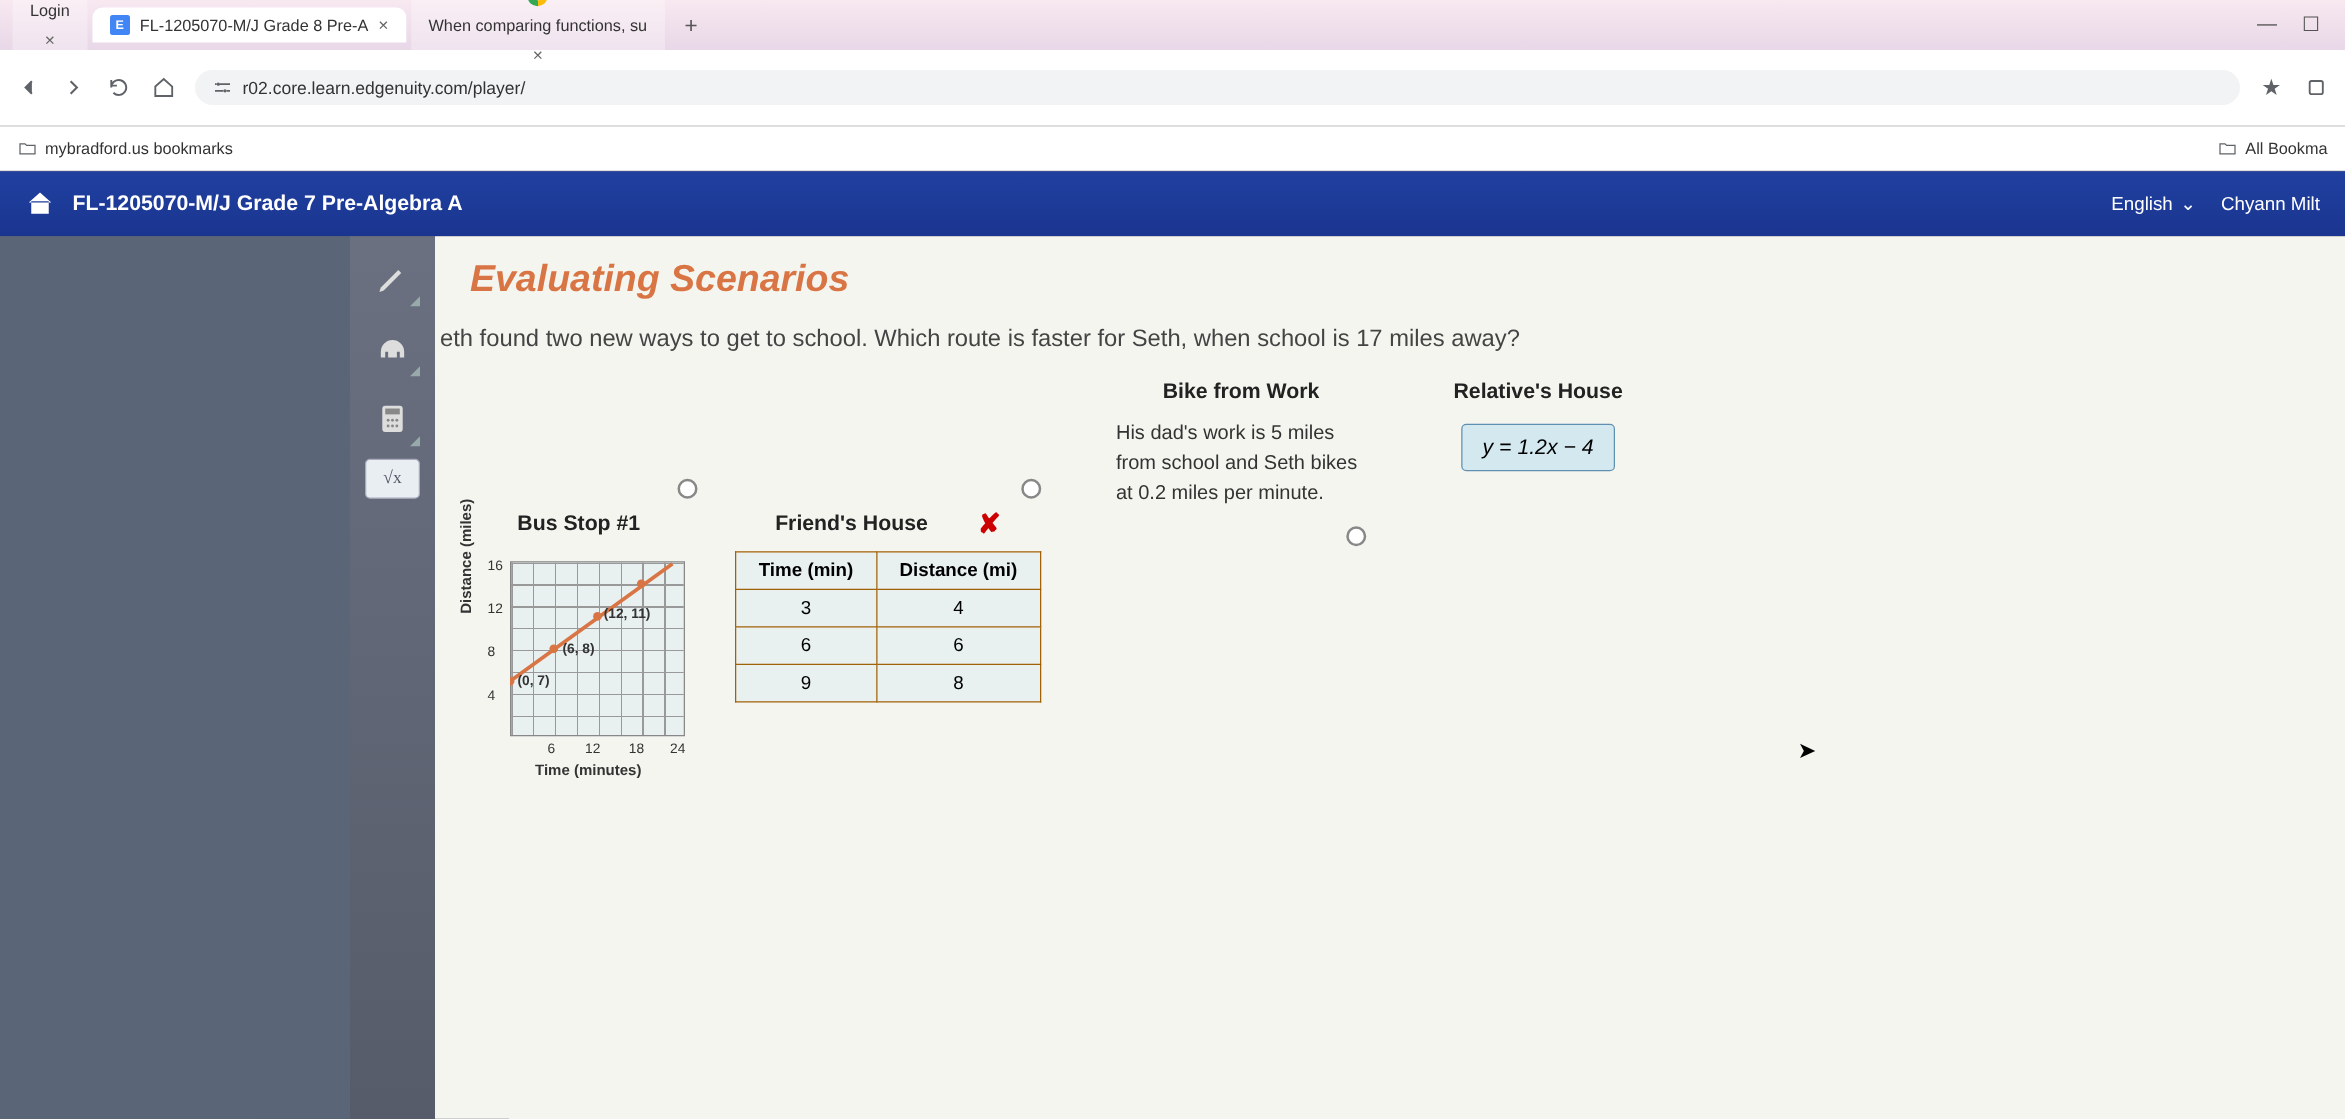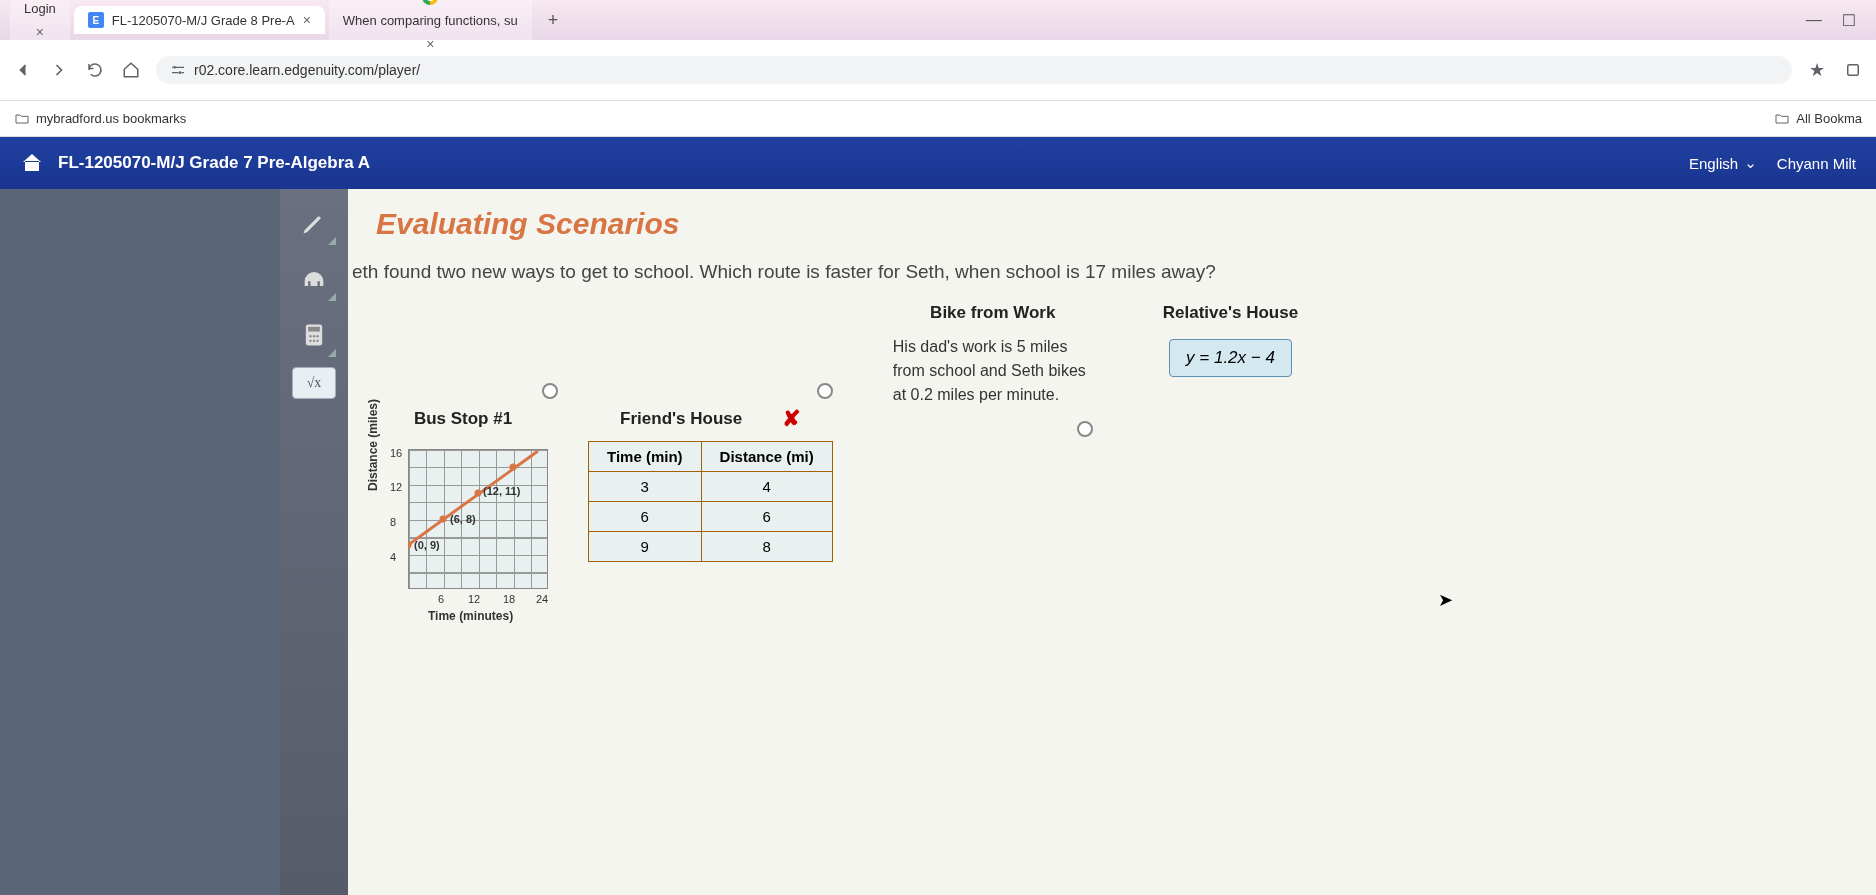--- a/index.html
+++ b/index.html
@@ -206,21 +206,21 @@
             <span class="y-tick" style="top:75px;">8</span>
             <span class="y-tick" style="top:110px;">4</span>
             <div class="chart-grid"></div>
             <svg class="chart-line" viewBox="0 0 140 140">
               <line x1="0" y1="96" x2="130" y2="2" stroke="#d97544" stroke-width="3"></line>
               <circle cx="0" cy="96" r="3.5" fill="#d97544"></circle>
               <circle cx="35" cy="70" r="3.5" fill="#d97544"></circle>
               <circle cx="70" cy="44" r="3.5" fill="#d97544"></circle>
               <circle cx="105" cy="18" r="3.5" fill="#d97544"></circle>
             </svg>
-            <span class="chart-point-label" style="left:46px;top:98px;">(0, 9)</span>
+            <span class="chart-point-label" style="left:46px;top:98px;">(0, 7)</span>
             <span class="chart-point-label" style="left:82px;top:72px;">(6, 8)</span>
             <span class="chart-point-label" style="left:115px;top:44px;">(12, 11)</span>
             <span class="x-tick" style="left:70px;">6</span>
             <span class="x-tick" style="left:100px;">12</span>
             <span class="x-tick" style="left:135px;">18</span>
             <span class="x-tick" style="left:168px;">24</span>
             <div class="axis-label-x">Time (minutes)</div>
           </div>
         </div>
       </div>

